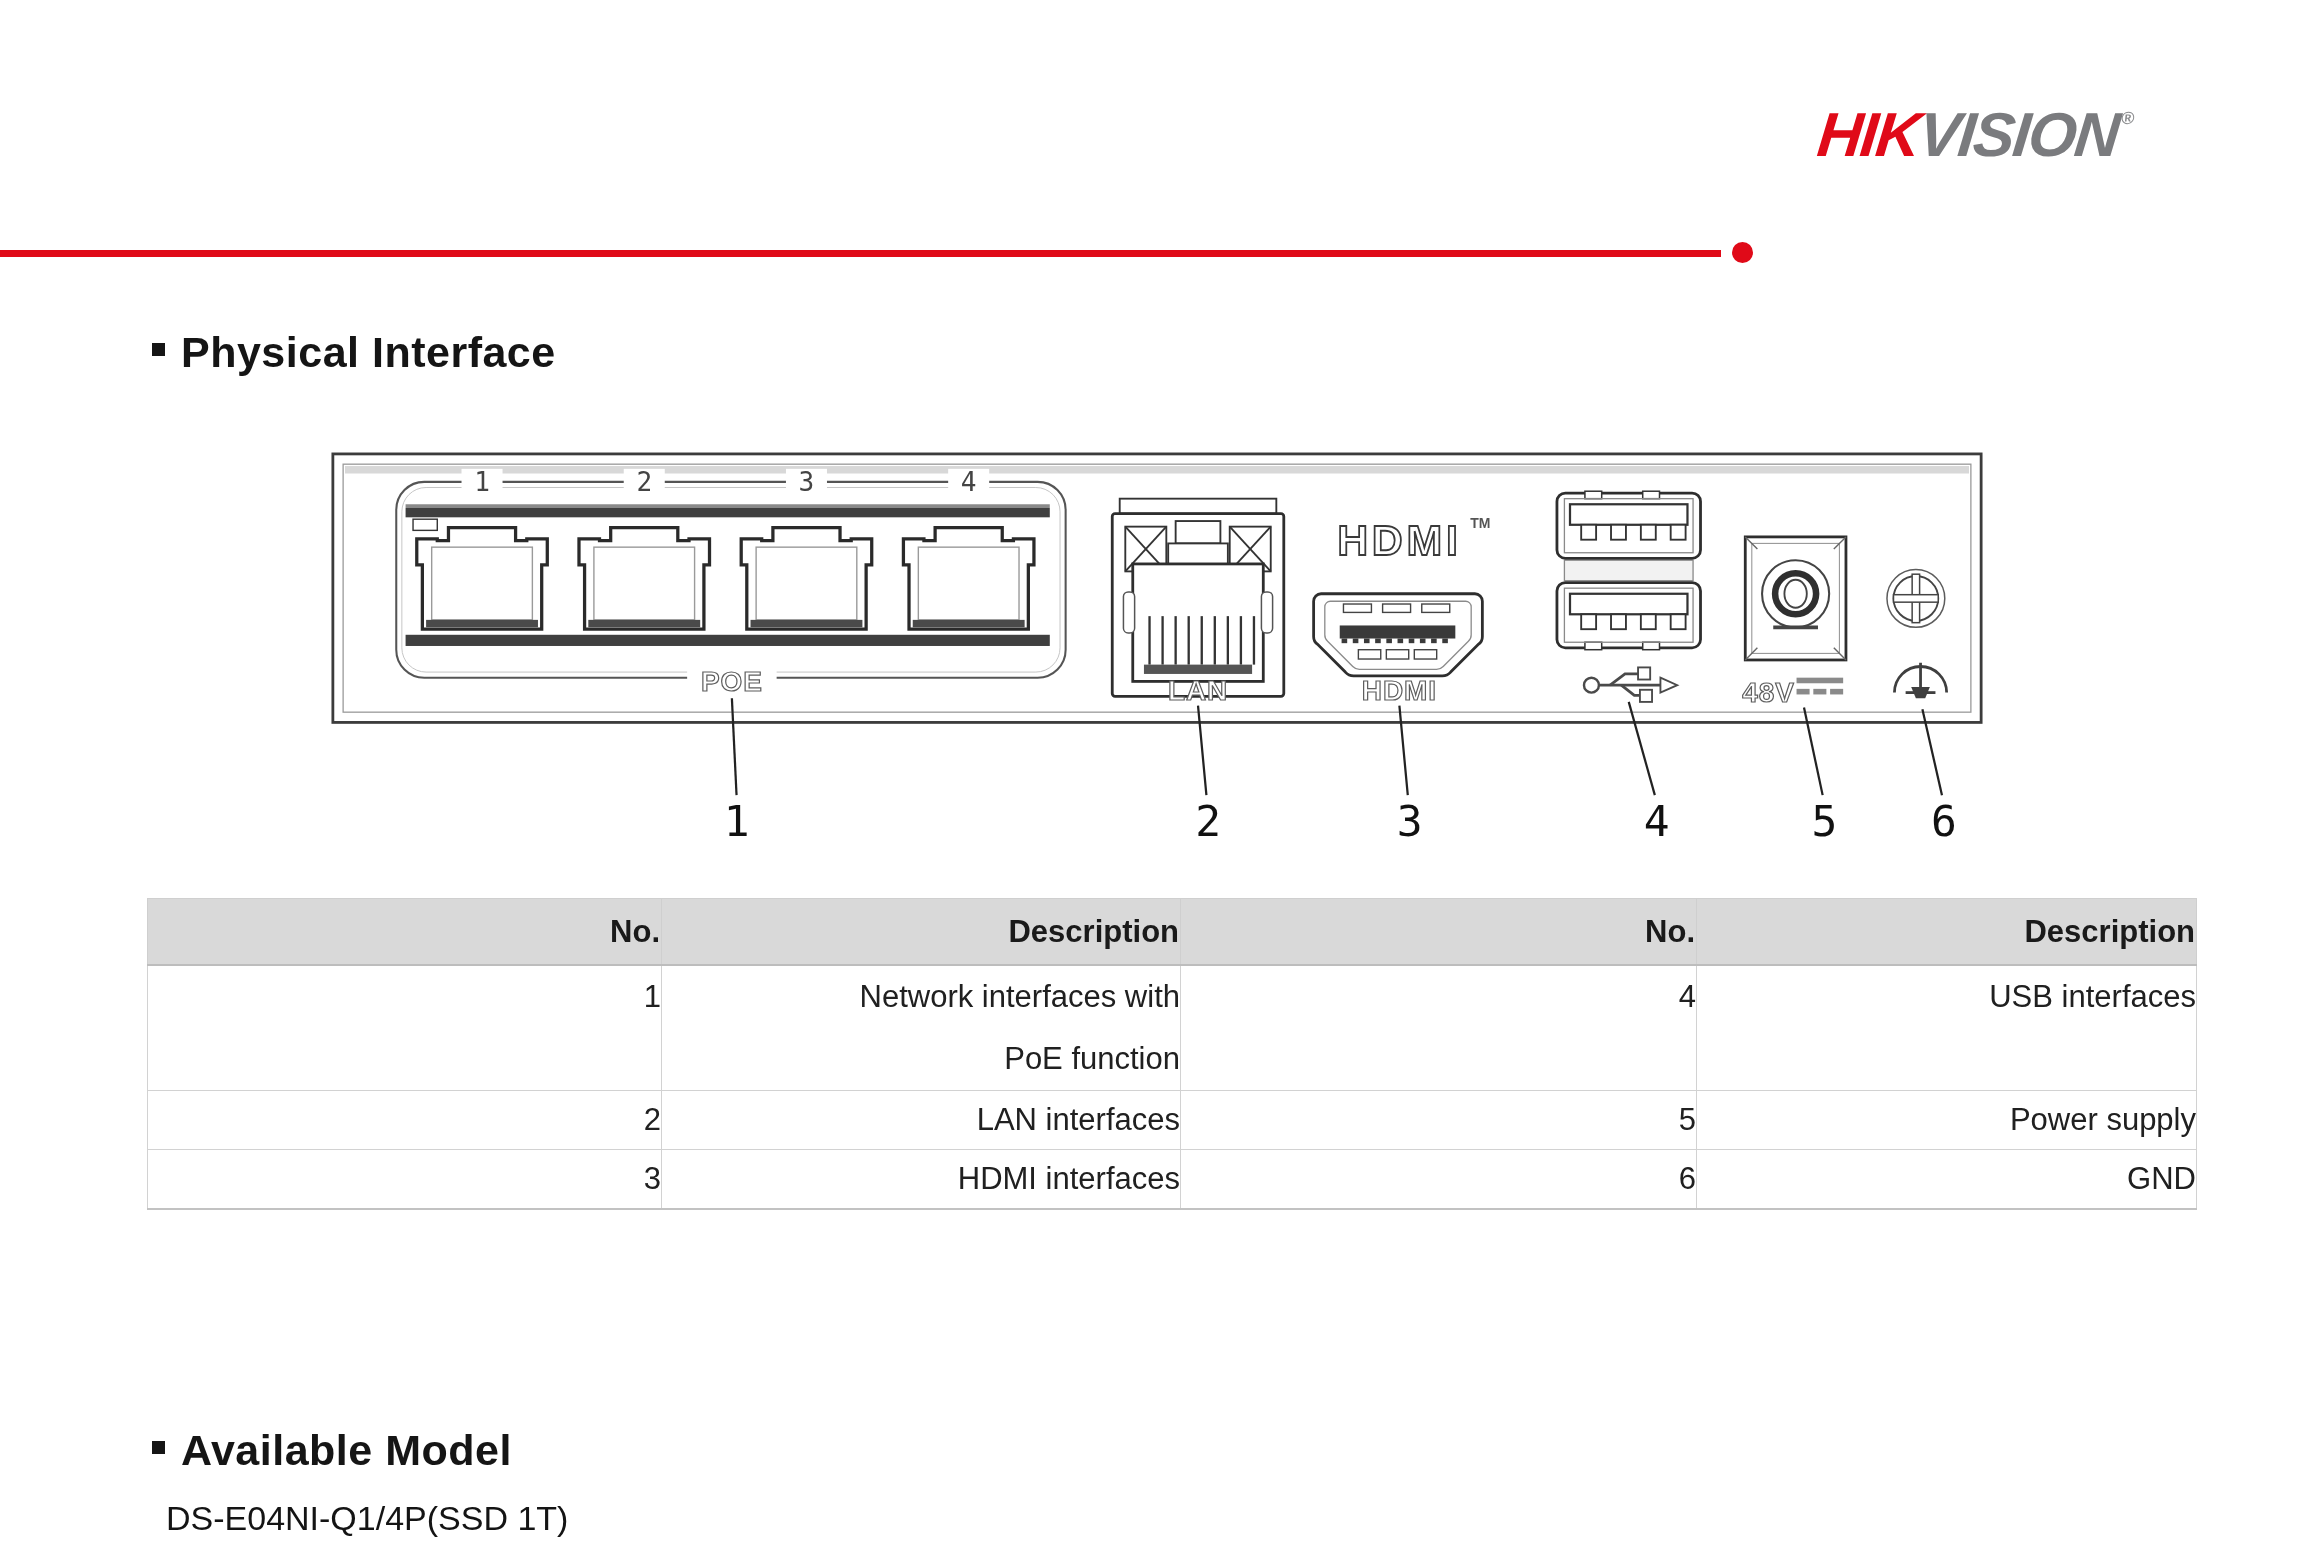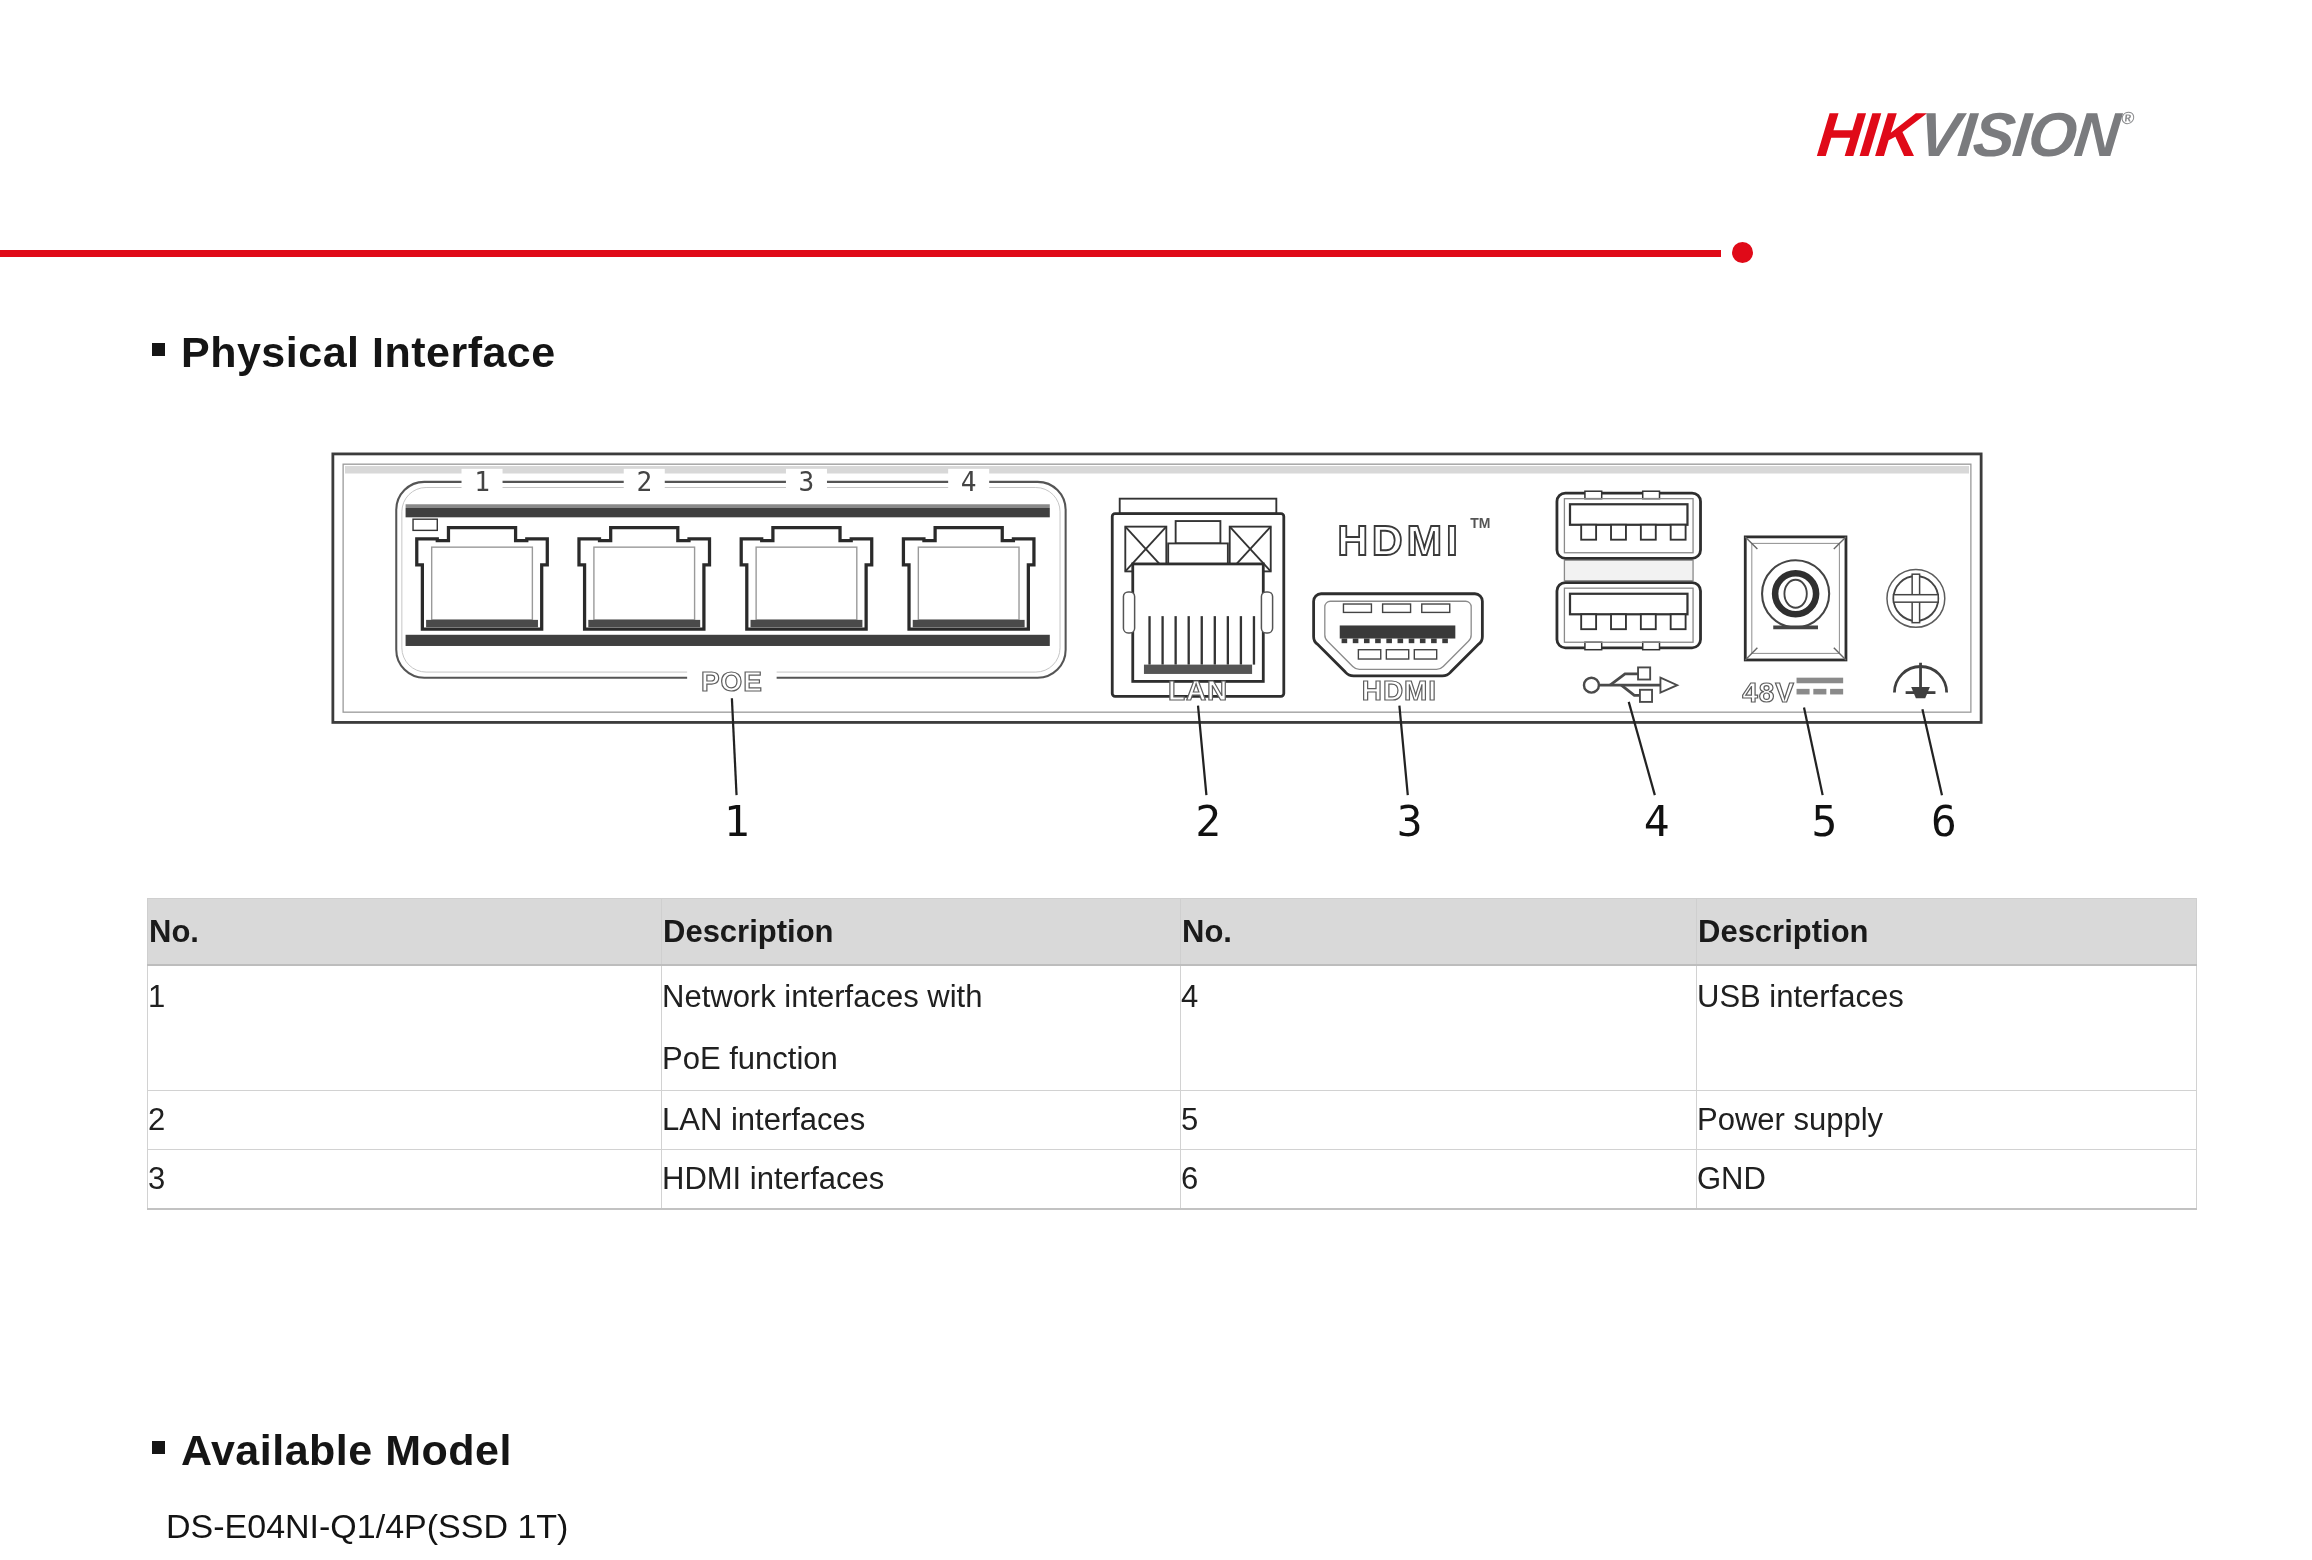--- a/index.html
+++ b/index.html
@@ -16,36 +16,36 @@
   
   .rule{position:absolute;left:0;top:250px;width:1721px;height:6.5px;background:#e00a18;}
   .rule-dot{position:absolute;left:1732px;top:242px;width:21.4px;height:21.4px;border-radius:50%;background:#e00a18;}
 
   
   .sec-heading{position:absolute;display:flex;align-items:flex-start;gap:16px;
                font-size:43px;font-weight:bold;color:#151515;letter-spacing:0.5px;text-align:center;}
   .sec-heading .bullet{flex:0 0 auto;width:13px;height:13px;background:#151515;margin-top:15px;}
   .h-physical{left:152px;top:328px;}
   .h-model{left:152px;top:1426px;}
-  .model-text{position:absolute;left:166px;top:1499px;font-size:34px;color:#141414;margin-top:8px;}
+  .model-text{position:absolute;left:166px;top:1499px;font-size:34px;color:#141414;}
 
   
   .diagram{position:absolute;left:331px;top:452px;width:1652px;height:401px;}
   .diagram svg{display:block;}
   text.engraved{font-family:"Liberation Sans",sans-serif;font-weight:bold;fill:#ffffff;
                 stroke:#5e5e5e;stroke-width:1.3px;letter-spacing:1px;}
   text.portnum{font-family:"DejaVu Sans Mono",monospace;font-size:28px;fill:#444;}
   text.callnum{font-family:"DejaVu Sans Mono",monospace;font-size:46px;fill:#111;}
   text.hdmilogo{font-family:"Liberation Sans",sans-serif;font-weight:bold;font-size:46px;
                 fill:#ffffff;stroke:#3a3a3a;stroke-width:1.9px;letter-spacing:4px;}
   text.hdmitm{font-family:"Liberation Sans",sans-serif;font-weight:bold;font-size:15px;fill:#555;}
 
   
   table.iface{position:absolute;left:147px;top:898px;width:2049px;border-collapse:collapse;
-              table-layout:fixed;text-align:left;border:1.9px solid #cdcdcd;}
+              table-layout:fixed;text-align:right;border:1.9px solid #cdcdcd;}
   table.iface th{font-size:31px;font-weight:bold;color:#1a1a1a;background:#d9d9d9;
                  height:63px;vertical-align:middle;border:1.9px solid #cfcfcf;border-bottom:2.8px solid #bdbdbd;}
   table.iface td{font-size:31px;color:#202020;border:1.9px solid #d2d2d2;vertical-align:top;
                  white-space:pre-line;padding:0;}
   tr.tall td{height:123px;line-height:62px;}
   tr.short td{height:58px;line-height:58px;}
   table.iface tr.short:last-child td{border-bottom:2.8px solid #c2c2c2;}
 </style>
 </head>
 <body>

